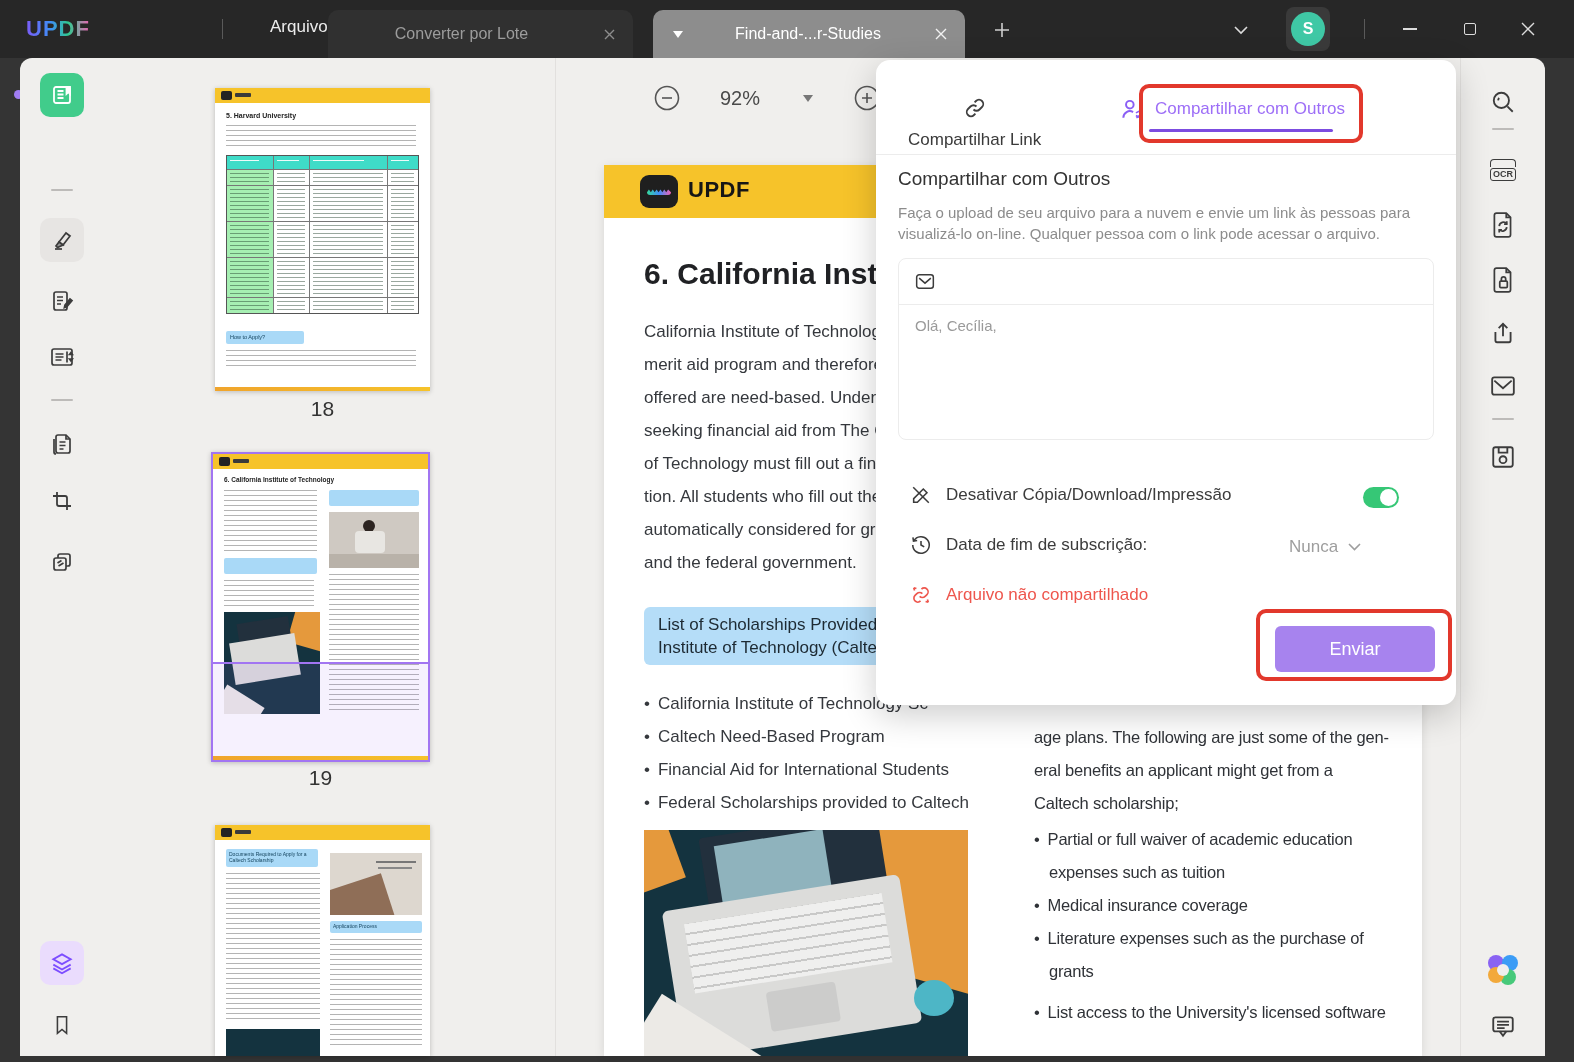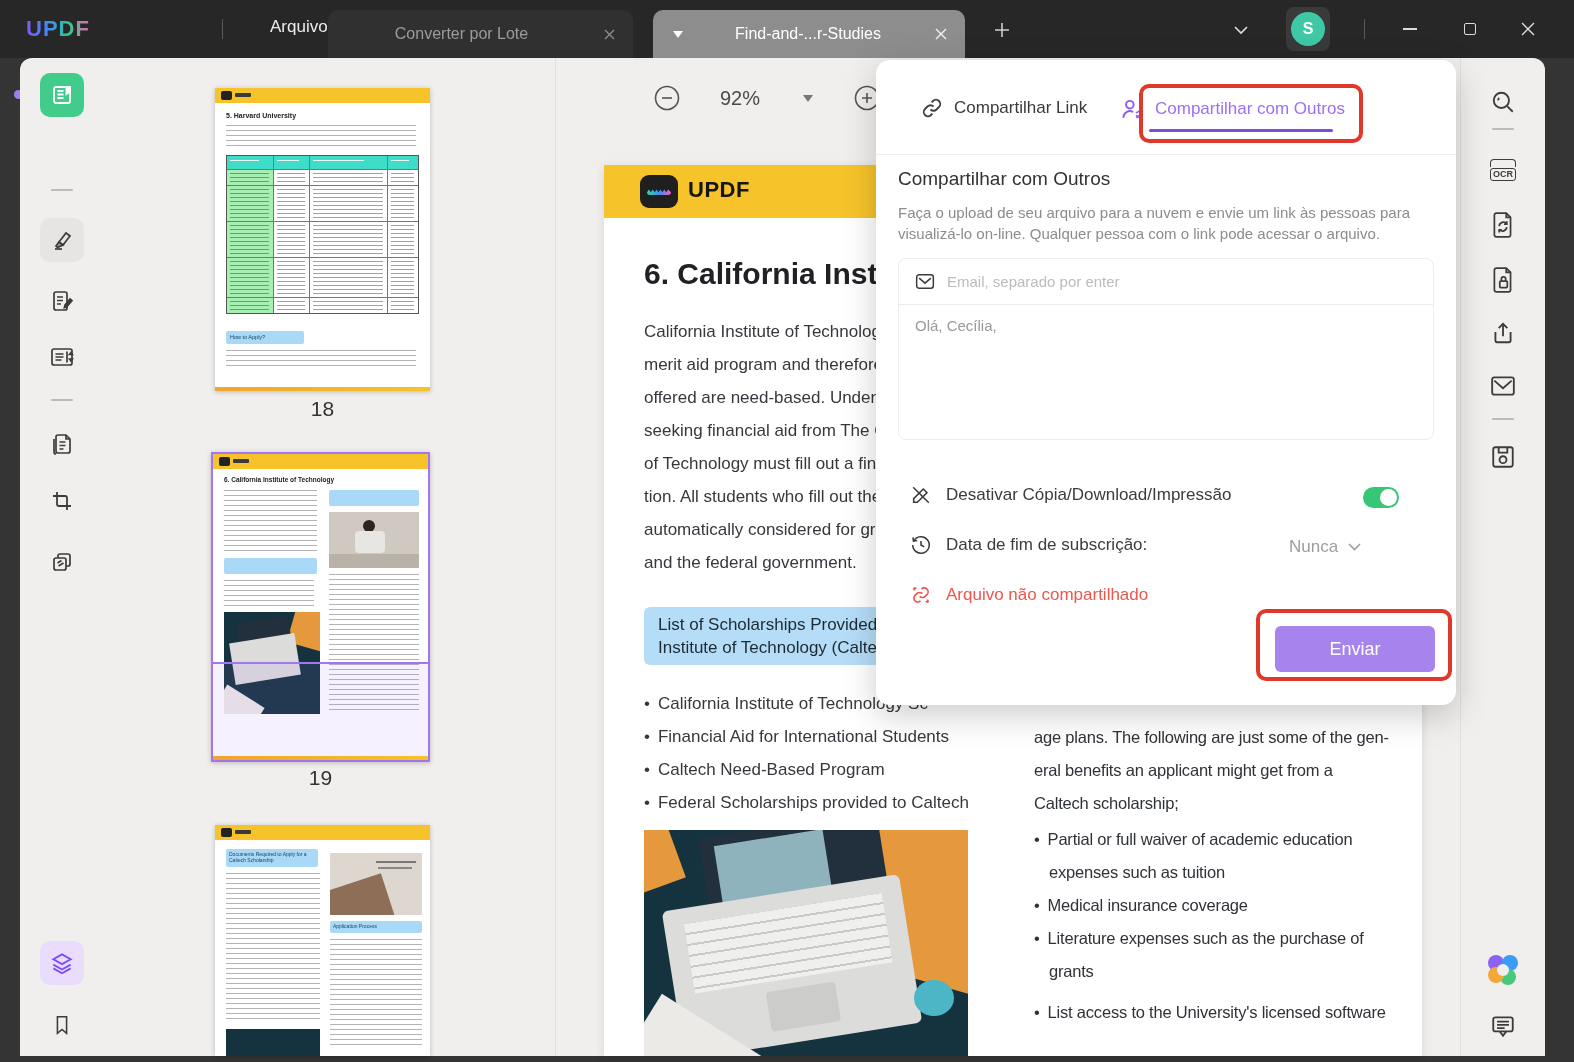--- a/index.html
+++ b/index.html
@@ -122,21 +122,21 @@
   .ocr-word { border:1.8px solid #3c3c3c; border-radius:3px; font-size:9px; font-weight:700; color:#3c3c3c; padding:0 2px; line-height:11px; }
   .clover { position:relative; width:30px; height:30px; }
   .clover i { position:absolute; width:16px; height:16px; border-radius:50%; display:block; }
   .cl1{left:0;top:0;background:#8a63f3;} .cl2{right:0;top:0;background:#3b9cf6;}
   .cl3{right:2px;bottom:0;background:#47c97a;} .cl4{left:0;bottom:2px;background:#f2a93b;}
   .clover b { position:absolute; left:9px; top:9px; width:12px; height:12px; background:#f0efed; border-radius:50%; }
 
   
   .panel { position:absolute; left:876px; top:60px; width:580px; height:645px; background:#fff; border-radius:14px; box-shadow:0 10px 34px rgba(0,0,0,.20); z-index:5; }
   .ptab { position:absolute; top:36px; display:flex; align-items:center; gap:10px; font-size:17px; }
-  .ptab-link { left:44px; color:#3a3a3a; }
+  .ptab-link { left:32px; color:#3a3a3a;flex-direction:column; }
   .ptab-others { left:243px; color:#9d6ef7; }
   .p-underline { position:absolute; left:273px; top:69px; width:184px; height:3px; background:#7c4ce0; border-radius:2px; }
   .p-divider { position:absolute; left:0px; top:94px; width:580px; height:1px; background:#ececec; }
   .p-heading { position:absolute; left:22px; top:108px; font-size:19px; color:#333; }
   .p-desc { position:absolute; left:22px; top:142px; width:520px; font-size:15px; line-height:21px; color:#8c8c8c; }
   .inputgroup { position:absolute; left:22px; top:198px; width:536px; height:182px; border:1px solid #ececec; border-radius:8px; background:#fff; }
   .emailrow { display:flex; align-items:center; height:46px; border-bottom:1px solid #ececec; padding:0 16px; gap:12px; }
   .emailrow input { border:none; outline:none; flex:1; font-size:15px; color:#444; font-family:"Liberation Sans",sans-serif; background:transparent; }
   .emailrow input::placeholder { color:#bcbcbc; }
   .msgarea { width:100%; height:133px; border:none; outline:none; resize:none; padding:12px 16px; font-size:15px; color:#555; font-family:"Liberation Sans",sans-serif; background:transparent; }
@@ -422,22 +422,22 @@
         <div>tion. All students who fill out the app</div>
         <div>automatically considered for grants f</div>
         <div>and the federal government.</div>
       </div>
       <div class="callout">
         <div>List of Scholarships Provided by C</div>
         <div>Institute of Technology (Caltech)</div>
       </div>
       <div class="doc-bullets">
         <div>California Institute of Technology Sc</div>
+        <div>Caltech Need-Based Program</div>
         <div>Financial Aid for International Students</div>
-        <div>Caltech Need-Based Program</div>
         <div>Federal Scholarships provided to Caltech</div>
       </div>
       <div class="doc-photo">
         <i class="dp-orange"></i>
         <i class="dp-orange2"></i>
         <i class="dp-screen">
             <i></i>
           </i>
         <i class="dp-body">
             <i class="dp-keys"></i>
@@ -558,21 +558,20 @@
 
   <div class="p-heading">Compartilhar com Outros</div>
   <div class="p-desc">Faça o upload de seu arquivo para a nuvem e envie um link às pessoas para visualizá-lo on-line. Qualquer pessoa com o link pode acessar o arquivo.</div>
 
   <div class="inputgroup">
     <div class="emailrow">
       <svg width="20" height="17" viewBox="0 0 24 20" fill="none" stroke="#3c3c3c" stroke-width="1.8">
         <rect x="2" y="2" width="20" height="16" rx="3"></rect>
           <path d="M5 6l7 6 7-6"></path>
       </svg>
-      <input type="text" placeholder="Email, separado por enter" style="">
     </div>
     <textarea class="msgarea" placeholder="Olá, Cecília," style=""></textarea>
   </div>
 
   <div class="opt opt1">
     <svg width="22" height="22" viewBox="0 0 24 24" fill="none" stroke="#3c3c3c" stroke-width="1.7">
       <path d="M14.5 5.5l4 4L8 20H4v-4z"></path>
         <path d="M3.5 3.5l17 17"></path>
     </svg>
     <span>Desativar Cópia/Download/Impressão</span>

